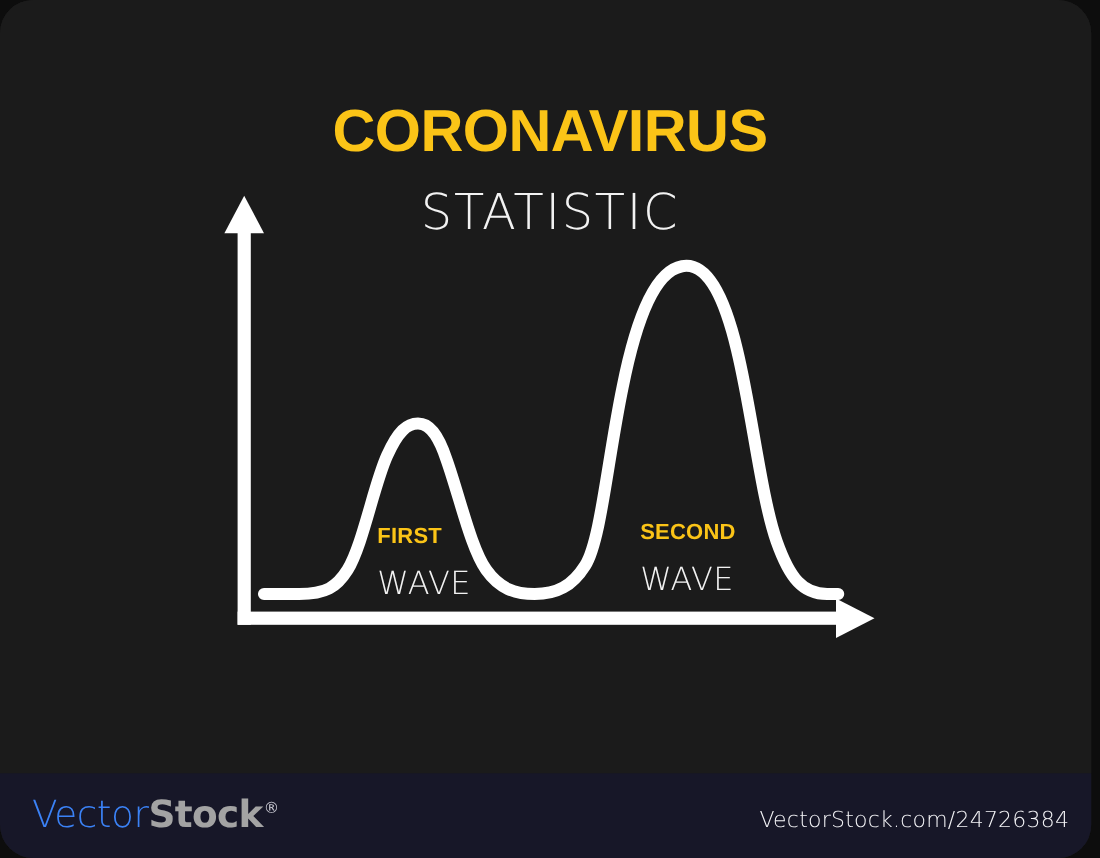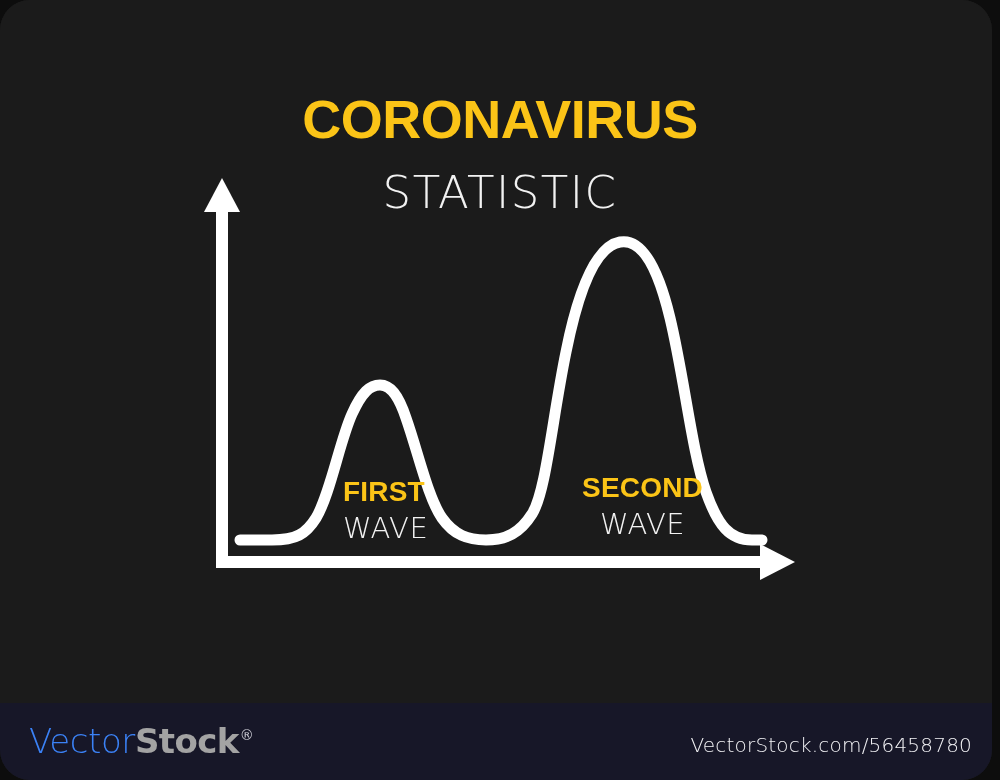--- a/index.html
+++ b/index.html
@@ -67,36 +67,36 @@
 
   
   .wave-label {
     position: absolute;
     line-height: 1;
     user-select: none;
   }
   .wave-label .lab-top {
     display: block;
     font-family: "Liberation Sans", sans-serif;
-    font-size: 28px;
+    font-size: 20px;
     font-weight: bold;
     letter-spacing: 0.2px;
     color: #fbc417;
   }
   .wave-label .lab-bot {
     display: block;
-    margin-top: 8px;
+    margin-top: 18px;
     font-family: "DejaVu Sans", sans-serif;
     font-size: 29px;
     font-weight: 100;
     letter-spacing: 0.5px;
     color: #f2f2f2;
   }
   #label-first  { left: 343px; top: 478px; }
-  #label-second { left: 582px; top: 474px; text-align: center; }
+  #label-second { left: 582px; top: 474px; }
 
   
   #footer {
     position: absolute;
     left: 0;
     top: 703px;
     width: 1000px;
     height: 77px;
     background: #171728;
   }
@@ -191,16 +191,16 @@
       <span class="lab-top">SECOND</span>
       <span class="lab-bot">WAVE</span>
     </div>
 
   </div>
 
   <div id="footer">
     <div id="brand-logo">
       <span class="b-light">Vector</span><span class="b-bold">Stock</span><span class="b-reg">®</span>
     </div>
-    <div id="footer-url">VectorStock.com/56458780</div>
+    <div id="footer-url">VectorStock.com/24726384</div>
   </div>
 
 </div>
 
 </body></html>

